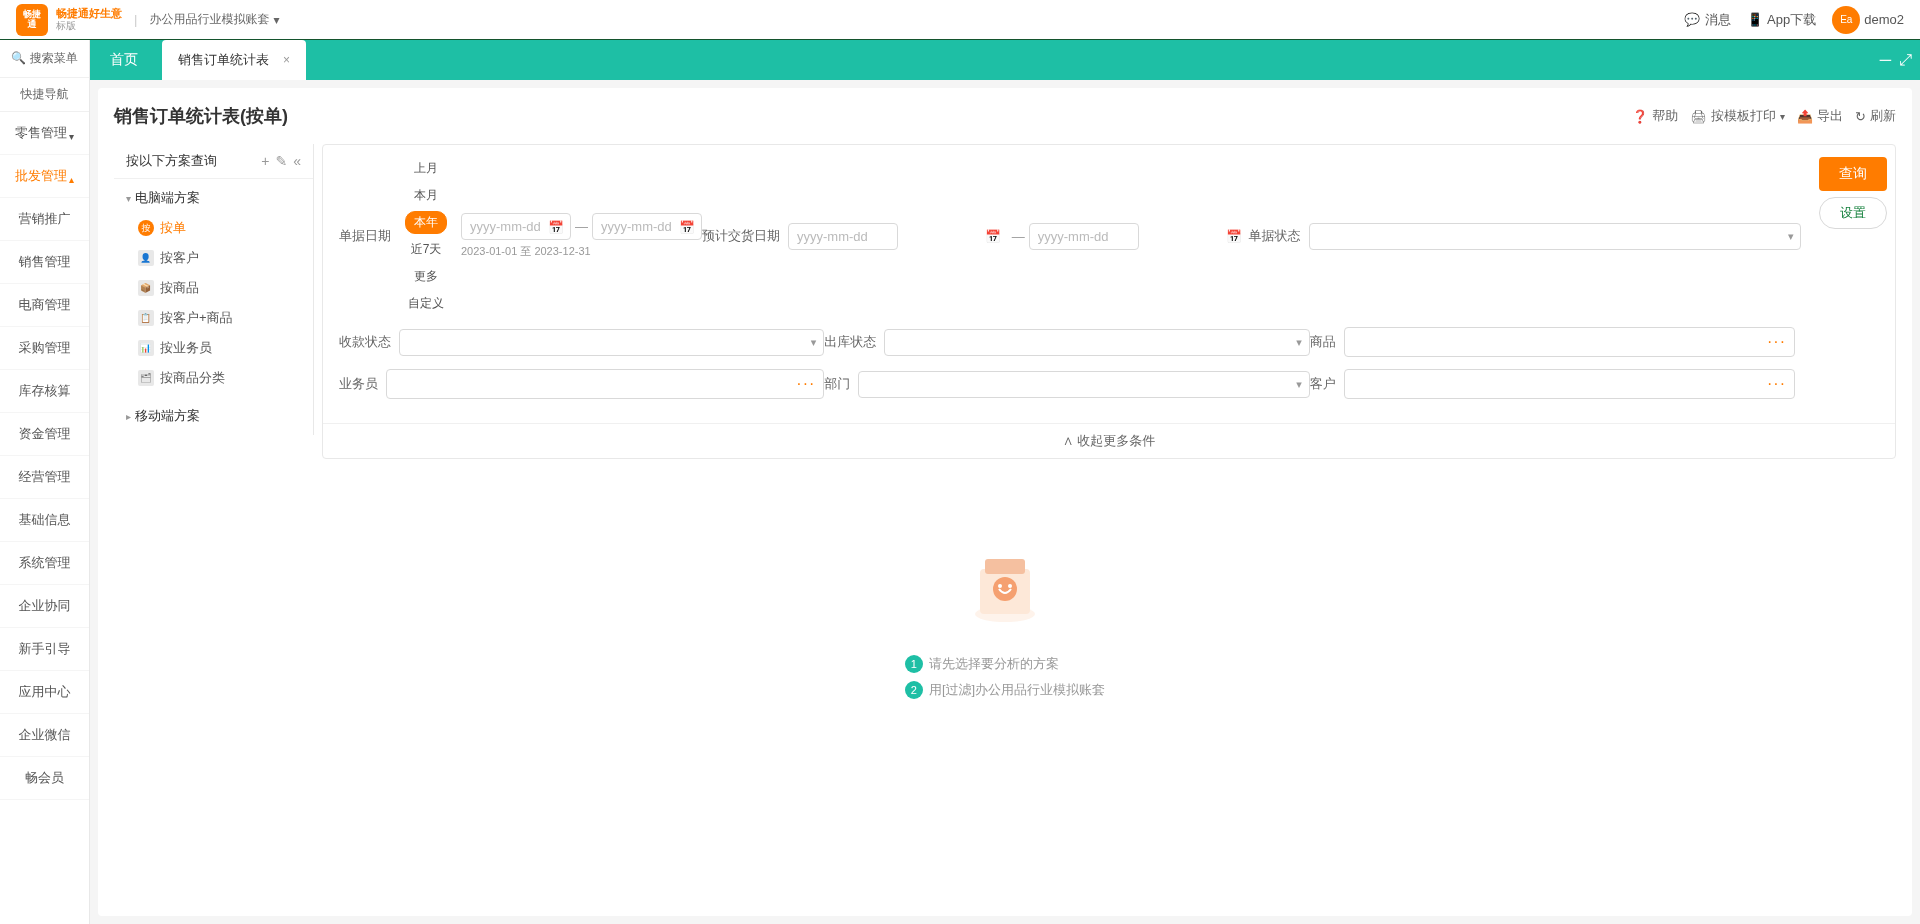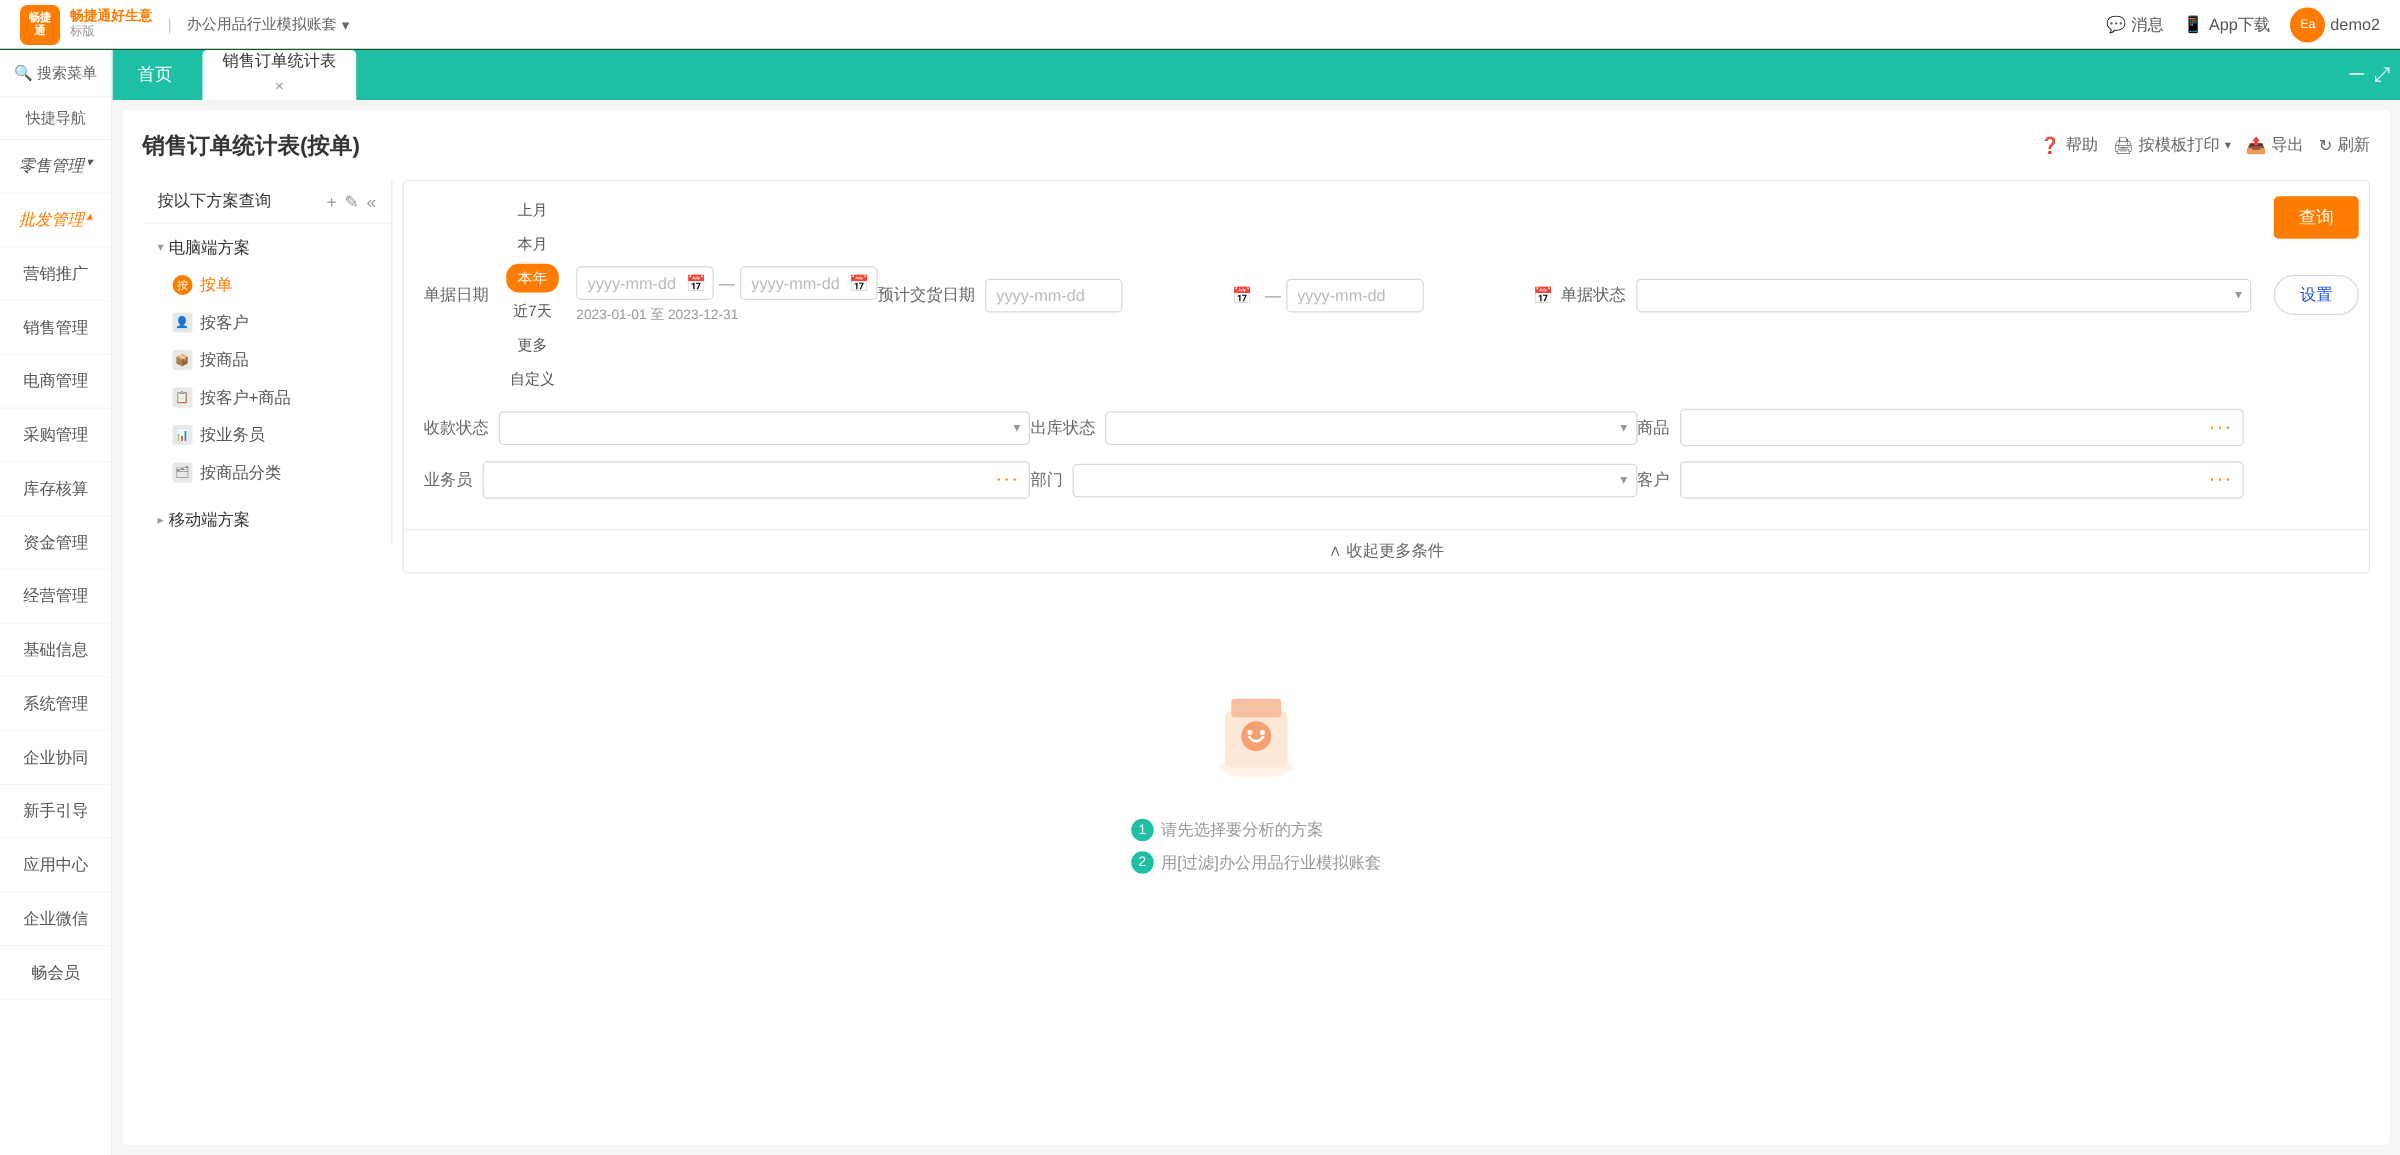--- a/index.html
+++ b/index.html
@@ -16,29 +16,29 @@
 
     
     .main-layout { display: flex; flex: 1; overflow: hidden; }
 
     
     .sidebar { width: 90px; background: #fff; border-right: 1px solid #e8e8e8; display: flex; flex-direction: column; flex-shrink: 0; overflow-y: auto; }
     .sidebar-search { padding: 10px 8px; border-bottom: 1px solid #f0f0f0; text-align: center; font-size: 12px; color: #666; cursor: pointer; }
     .sidebar-quick { padding: 8px; text-align: center; font-size: 12px; color: #666; cursor: pointer; border-bottom: 1px solid #f0f0f0; }
     .sidebar-item { padding: 12px 8px; text-align: center; font-size: 13px; color: #555; cursor: pointer; border-bottom: 1px solid #f5f5f5; }
     .sidebar-item.active { color: #ff7c00; }
-    .sidebar-item-with-arrow { display: flex; align-items: flex-start; justify-content: center; gap: 2px; font-style: italic; }
+    .sidebar-item-with-arrow { display: flex; align-items: flex-end; justify-content: center; gap: 2px; }
 
     
     .content-area { flex: 1; display: flex; flex-direction: column; overflow: hidden; }
 
     
     .tab-bar { background: #1ebfa5; display: flex; align-items: center; height: 40px; padding: 0; flex-shrink: 0; }
     .tab-home { padding: 0 20px; height: 40px; display: flex; align-items: center; color: white; font-size: 14px; cursor: pointer; }
-    .tab-item { padding: 0 16px; height: 40px; display: flex; align-items: center; background: white; color: #333; font-size: 13px; cursor: pointer; border-radius: 4px 4px 0 0; gap: 4px; margin-left: 4px; flex-direction: column; }
+    .tab-item { padding: 0 16px; height: 40px; display: flex; align-items: center; background: white; color: #333; font-size: 13px; cursor: pointer; border-radius: 4px 4px 0 0; gap: 14px; margin-left: 4px; }
     .tab-close { color: #999; font-size: 12px; cursor: pointer; }
     .tab-bar-actions { margin-left: auto; display: flex; align-items: center; gap: 8px; padding-right: 8px; }
     .tab-bar-action { color: white; cursor: pointer; font-size: 16px; }
 
     
     .page-content { flex: 1; overflow-y: auto; background: #f5f5f5; padding: 0; }
     .page-inner { background: #fff; margin: 8px; border-radius: 4px; padding: 16px; min-height: calc(100% - 16px); }
 
     
     .page-header { display: flex; align-items: center; justify-content: space-between; margin-bottom: 16px; }
@@ -83,21 +83,21 @@
     
     .multi-select-field { border: 1px solid #d9d9d9; border-radius: 4px; padding: 5px 8px; font-size: 13px; color: #bbb; flex: 1; display: flex; align-items: center; justify-content: space-between; cursor: pointer; }
     .multi-select-field .dots { color: #ff7c00; font-size: 16px; letter-spacing: 1px; }
 
     
     .collapse-bar { text-align: center; padding: 8px; border-top: 1px solid #f0f0f0; cursor: pointer; color: #666; font-size: 13px; }
 
     
     .action-btns { display: flex; flex-direction: column; gap: 6px; padding: 12px 8px; flex-shrink: 0; }
     .btn-query { background: #ff7c00; color: white; border: none; border-radius: 4px; padding: 8px 20px; font-size: 14px; cursor: pointer; white-space: nowrap; }
-    .btn-settings { background: white; color: #1d4ed8; border: 1px solid #d9d9d9; border-radius: 16px; padding: 6px 16px; font-size: 13px; cursor: pointer; white-space: nowrap; margin-top: 23px; }
+    .btn-settings { background: white; color: #15803d; border: 1px solid #d9d9d9; border-radius: 16px; padding: 6px 16px; font-size: 13px; cursor: pointer; white-space: nowrap; }
 
     
     .empty-state { display: flex; flex-direction: column; align-items: center; justify-content: center; padding: 80px 0; }
     .empty-icon { width: 100px; height: 100px; margin-bottom: 16px; }
     .empty-hints { color: #999; font-size: 13px; }
     .empty-hint-item { display: flex; align-items: center; gap: 6px; margin-bottom: 8px; }
     .hint-num { width: 18px; height: 18px; border-radius: 50%; background: #1ebfa5; color: white; font-size: 11px; display: flex; align-items: center; justify-content: center; flex-shrink: 0; }
   </style>
 </head>
 <body>

